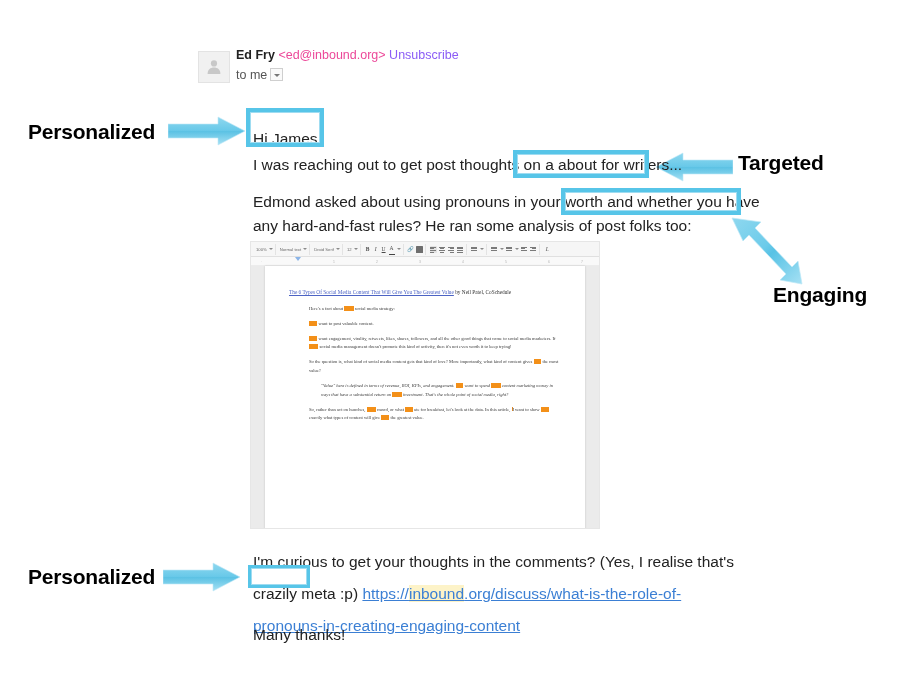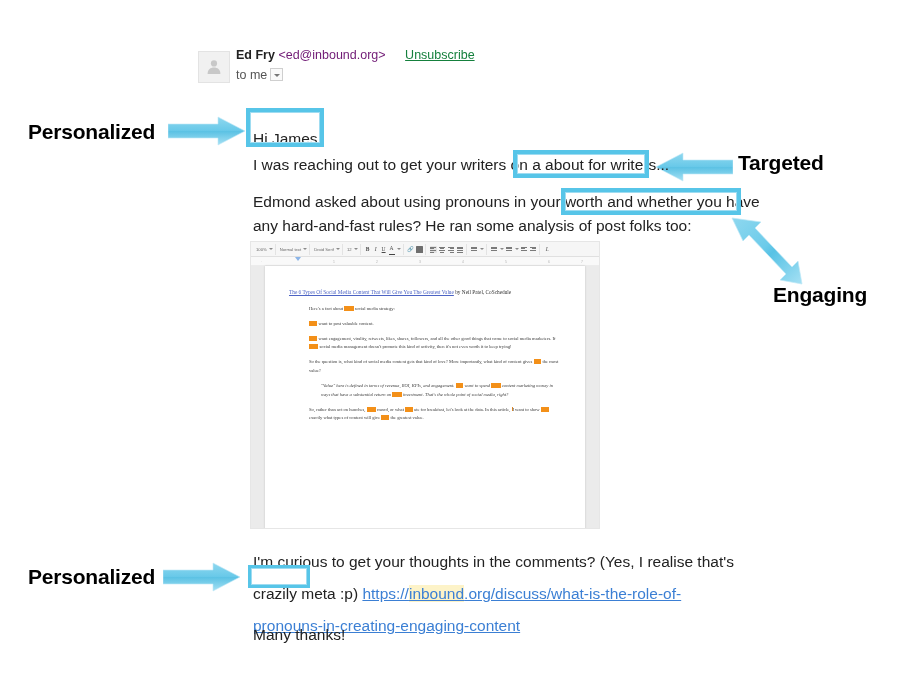--- a/index.html
+++ b/index.html
@@ -52,25 +52,24 @@
   #avatar svg { display:block; margin: 6px auto 0 auto; }
   .hdr-line1 {
     position: absolute;
     left: 38px;
     top: 0px;
     font-size: 12.5px;
     color: #222;
     white-space: nowrap;
   }
   .hdr-line1 .sender-name { font-weight: bold; color:#222; }
-  .hdr-line1 .sender-email { font-weight: normal; color:#701a75; }
+  .hdr-line1 .sender-email { font-weight: normal; color:#ec4899; }
   .hdr-line1 .unsub {
-    color:#15803d;
-    text-decoration: underline;
-    margin-left: 16px;
+    color:#8b5cf6;
+    margin-left: 0;
   }
   .hdr-line2 {
     position: absolute;
     left: 38px;
     top: 20px;
     font-size: 12.5px;
     color: #555;
     white-space: nowrap;
   }
   .recip-caret {
@@ -329,21 +328,21 @@
     <span class="unsub">Unsubscribe</span>
   </div>
   <div class="hdr-line2">
     <span>to me</span><span class="recip-caret"></span>
   </div>
 </div>
 
 <div class="body-text" id="greeting">Hi James,</div>
 
 <div class="body-text" id="para1">
-  <span>I was reaching out to get your writers on</span>
+  <span>I was reaching out to get post thoughts on</span>
   <span>a about for writers...</span>
 </div>
 
 <div class="body-text" id="para2">
   <span>Edmond asked about using pronouns in your worth</span>
   <span>and whether you have any</span>
   <span>hard-and-fast rules? He ran some analysis of post folks too:</span>
 </div>
 
 <div class="body-text" id="para3">

